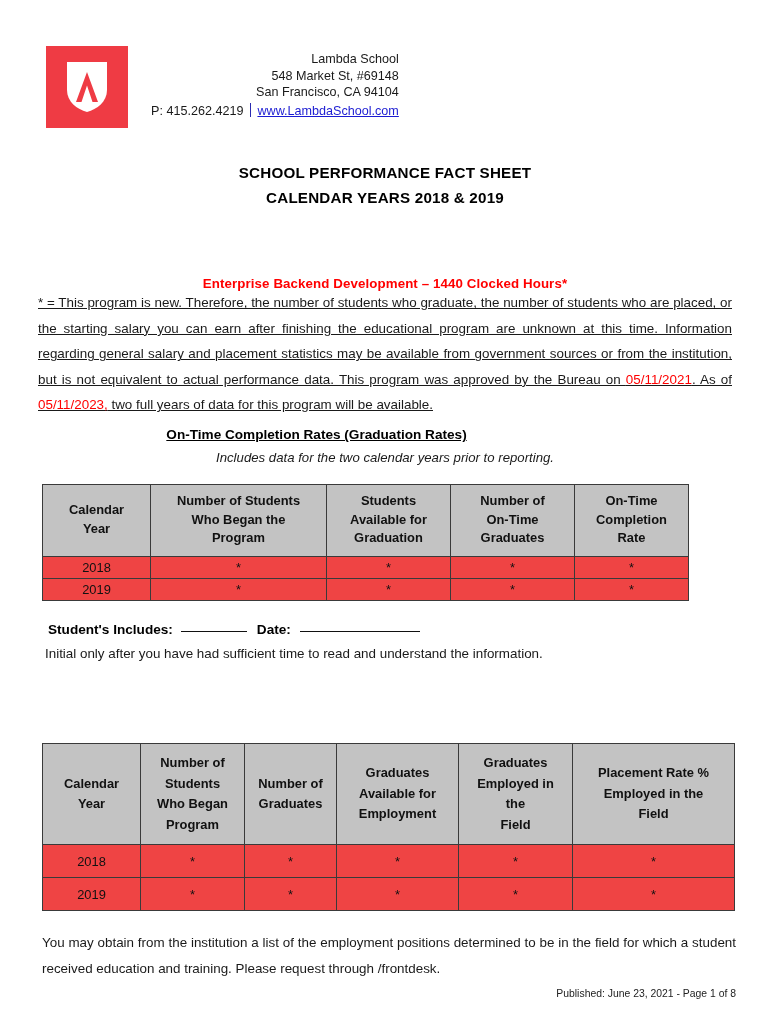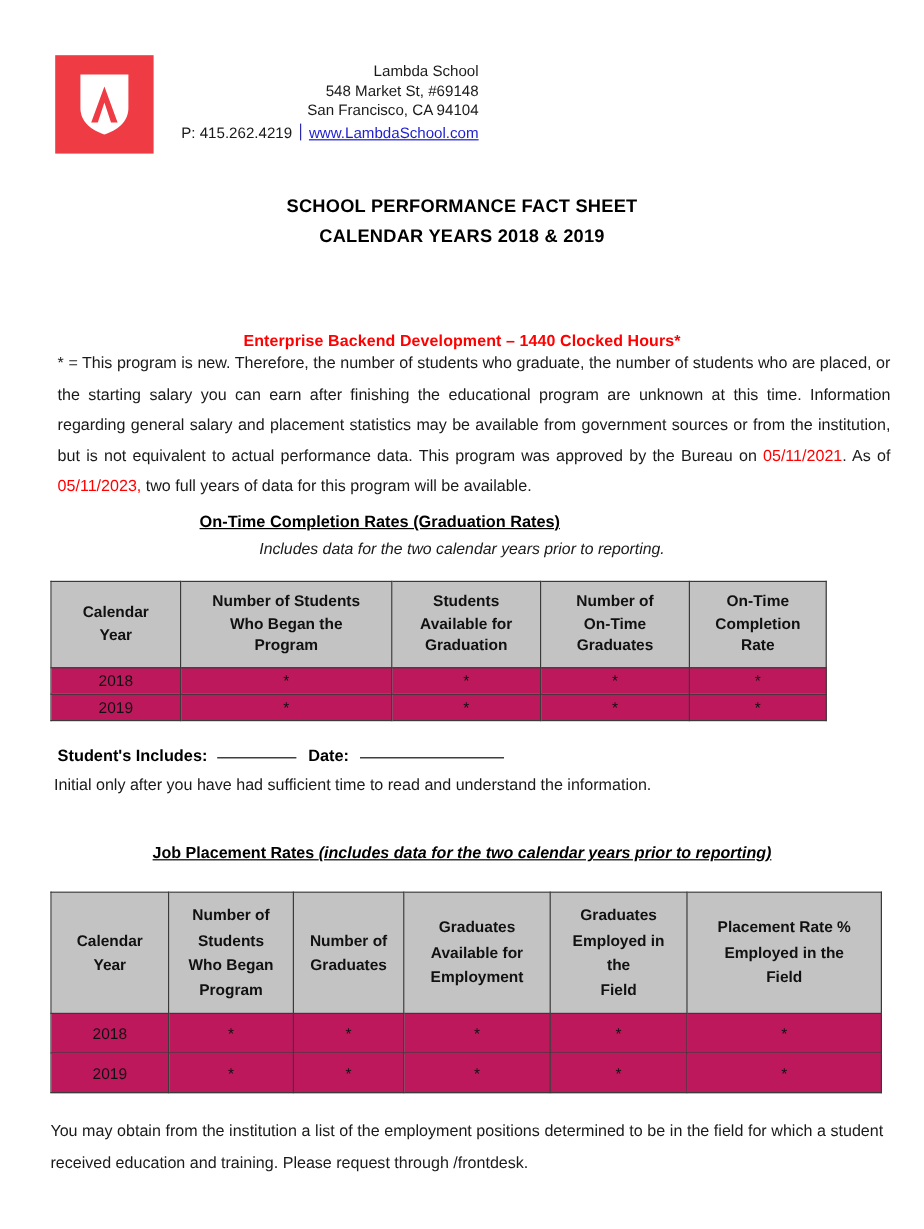--- a/index.html
+++ b/index.html
@@ -95,27 +95,28 @@
     color: #ff0000;
     font-size: 13.3px;
     font-weight: bold;
     letter-spacing: 0.1px;
     margin-top: 44px;
   }
 
   
   .intro {
     position: absolute;
-    left: 48px;
+    left: 38px;
     top: 277px;
     width: 694px;
     font-size: 13.4px;
     line-height: 25.5px;
     text-align: justify;
     color: #1a1a1a;
+    text-decoration: underline;
   }
   .intro .red { color: #ff0000; }
 
   
   .sec-head-1 {
     position: absolute;
     left: 0;
     top: 427px;
     width: 633px;
     text-align: center;
@@ -159,21 +160,21 @@
     font-size: 12.9px;
     color: #111;
   }
   table.sheet th {
     background: #c3c3c3;
     font-weight: bold;
     line-height: 18.5px;
     padding: 7px 3px 8px 3px;
   }
   table.sheet td {
-    background: #be185d;
+    background: #ef4444;
     font-weight: normal;
     padding: 3px 2px;
   }
   td.year-cell { font-size: 13.1px; }
   td.star-cell { font-size: 11.5px; }
 
   #table-one {
     position: absolute;
     left: 42px;
     top: 484px;
@@ -317,23 +318,20 @@
   </table>
 
   <div class="initials-row">
     <span>Student's Includes:</span>
     <span class="blank-line blank-initials"></span>
     <span>Date:</span>
     <span class="blank-line blank-date"></span>
   </div>
   <div class="initials-note">Initial only after you have had sufficient time to read and understand the information.</div>
 
-  <div class="sec-head-2">
-    <span class="u">Job Placement Rates </span><span class="ui">(includes data for the two calendar years prior to reporting)</span>
-  </div>
 
   <table class="sheet" id="table-two">
     <colgroup>
       <col style="width:98px">
         <col style="width:104px">
         <col style="width:92px">
       <col style="width:122px">
         <col style="width:114px">
         <col style="width:162px">
     </colgroup>
@@ -362,14 +360,15 @@
         <td class="star-cell">*</td>
         <td class="star-cell">*</td>
         <td class="star-cell">*</td>
         <td class="star-cell">*</td>
       </tr>
     </tbody>
   </table>
 
   <p class="closing">You may obtain from the institution a list of the employment positions determined to be in the field for which a student received education and training. Please request through /frontdesk.</p>
 
+  <div class="footer">Published: June 23, 2021 -  Page 1 of 8</div>
 
 </div>
 
 </body></html>

